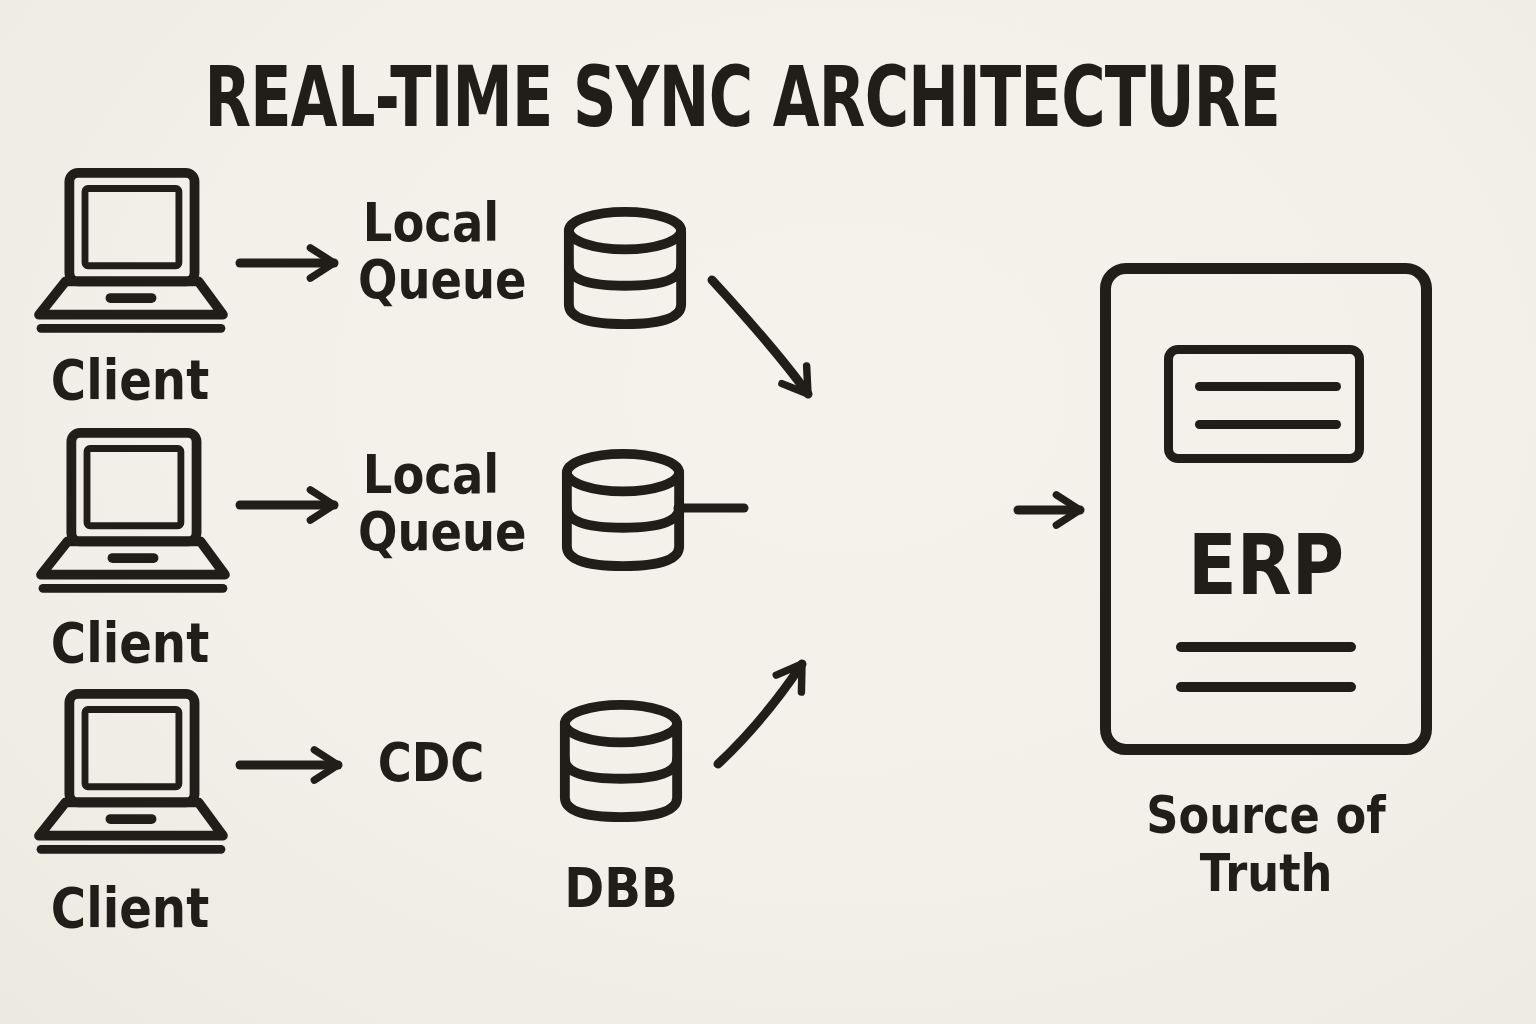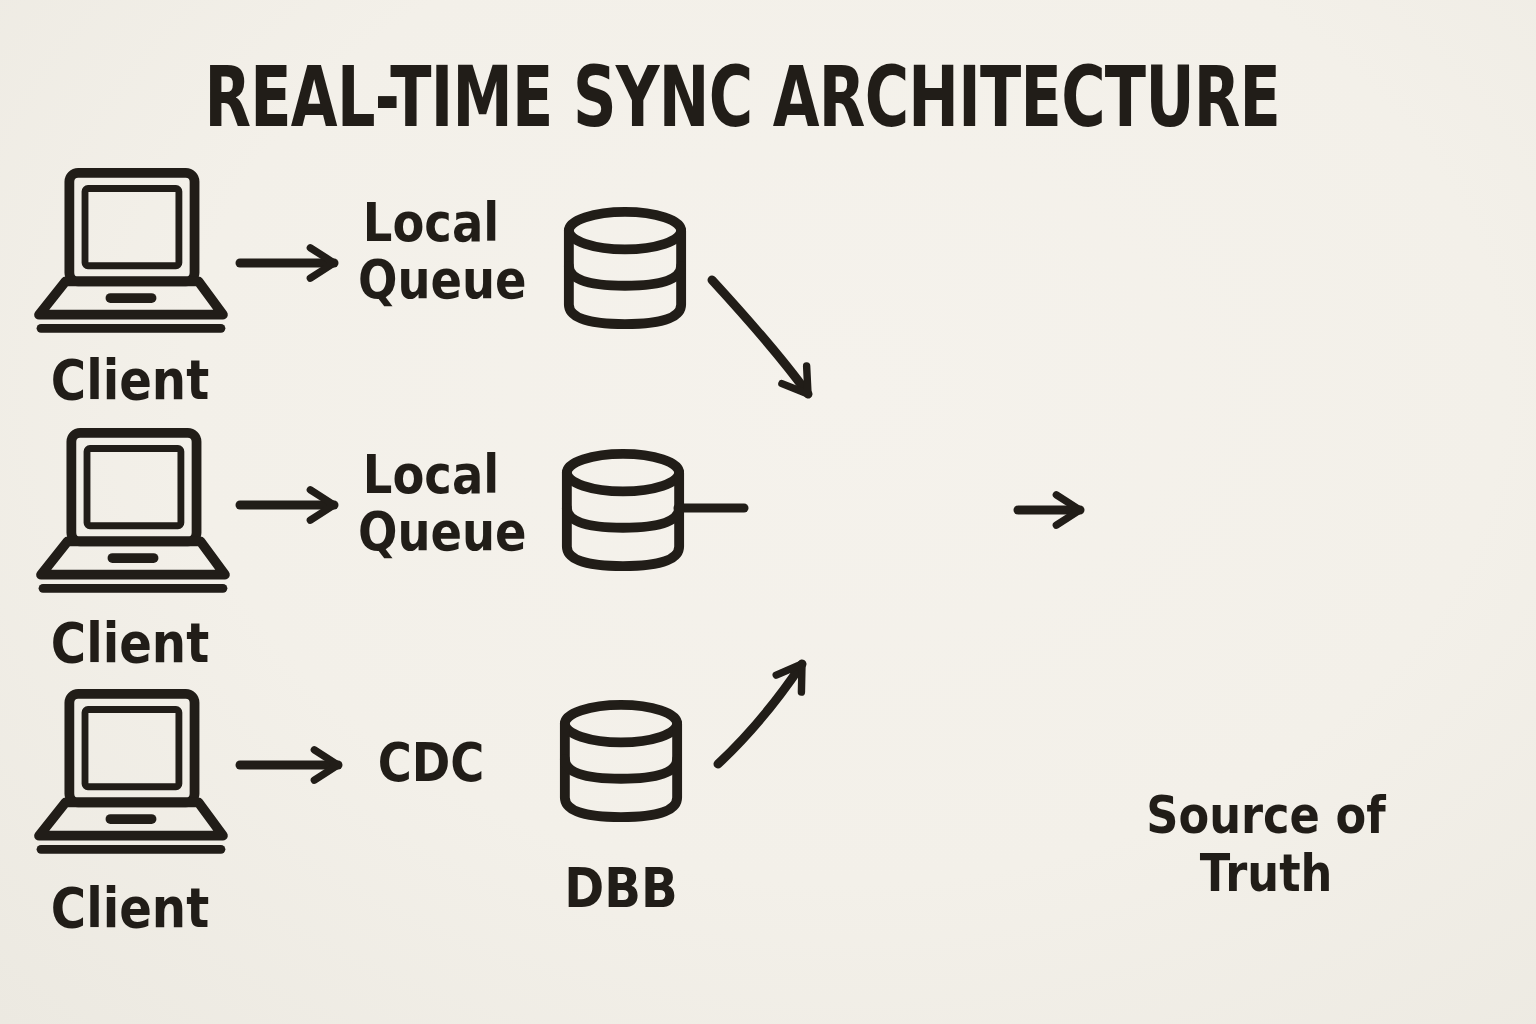--- a/index.html
+++ b/index.html
@@ -135,16 +135,25 @@
     </svg>
   <svg class="icon" style="left:556px;top:447px;width:134px;height:130px" viewBox="0 0 136 132">
       <use href="#db"></use>
     </svg>
   <svg class="icon" style="left:554px;top:698px;width:134px;height:130px" viewBox="0 0 136 132">
       <use href="#db"></use>
     </svg>
   <div class="label store-label" style="left:554px;top:858px;width:134px">DBB</div>
 
 
+  <div id="erp-box">
+    <div id="erp-header">
+      <div class="hbar b1"></div>
+      <div class="hbar b2"></div>
+    </div>
+    <div id="erp-label">ERP</div>
+    <div class="doc-line l1"></div>
+    <div class="doc-line l2"></div>
+  </div>
   <div class="label caption" style="left:1100px;top:786px;width:332px">Source of
 Truth</div>
 
 </div>
 
 </body></html>

